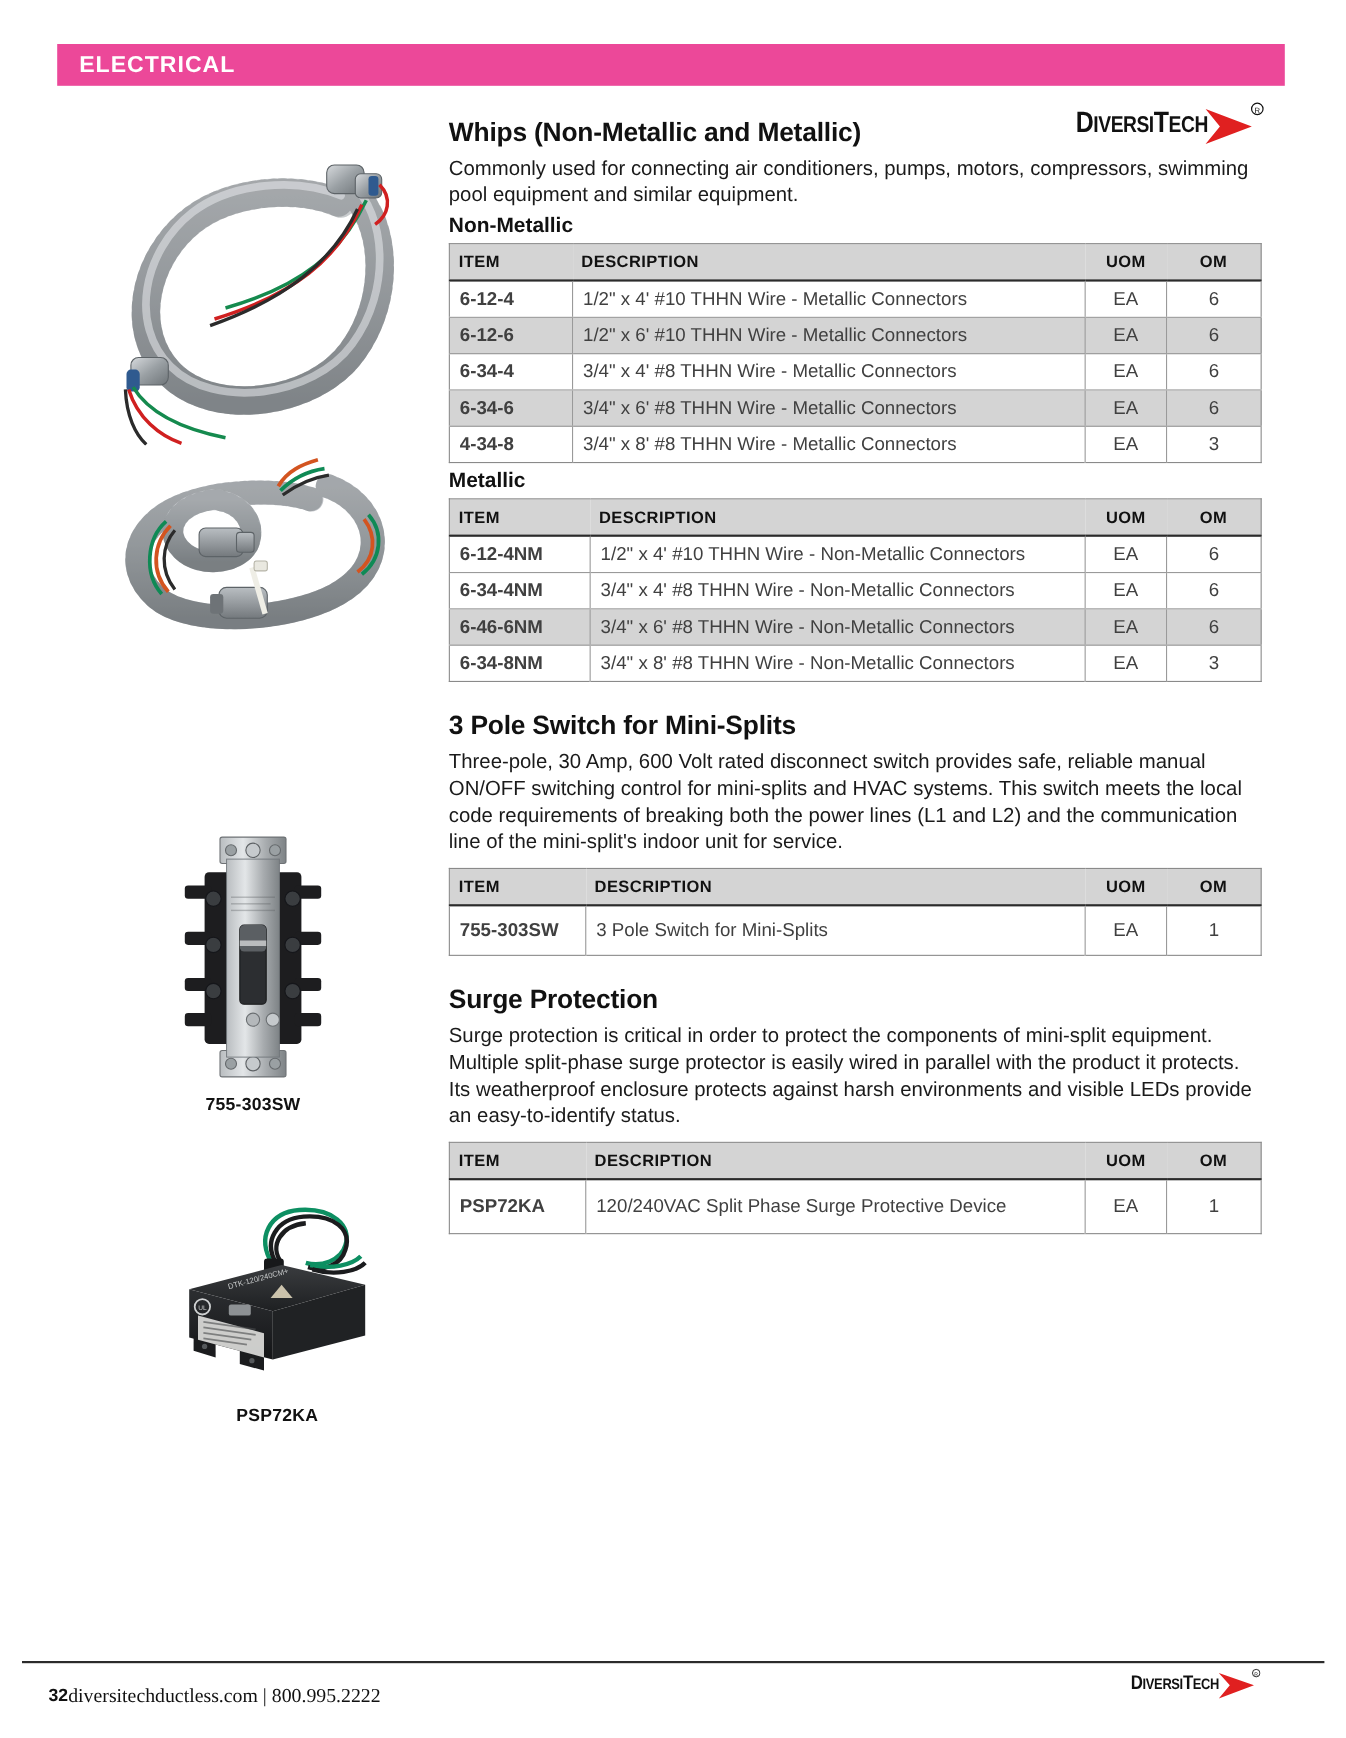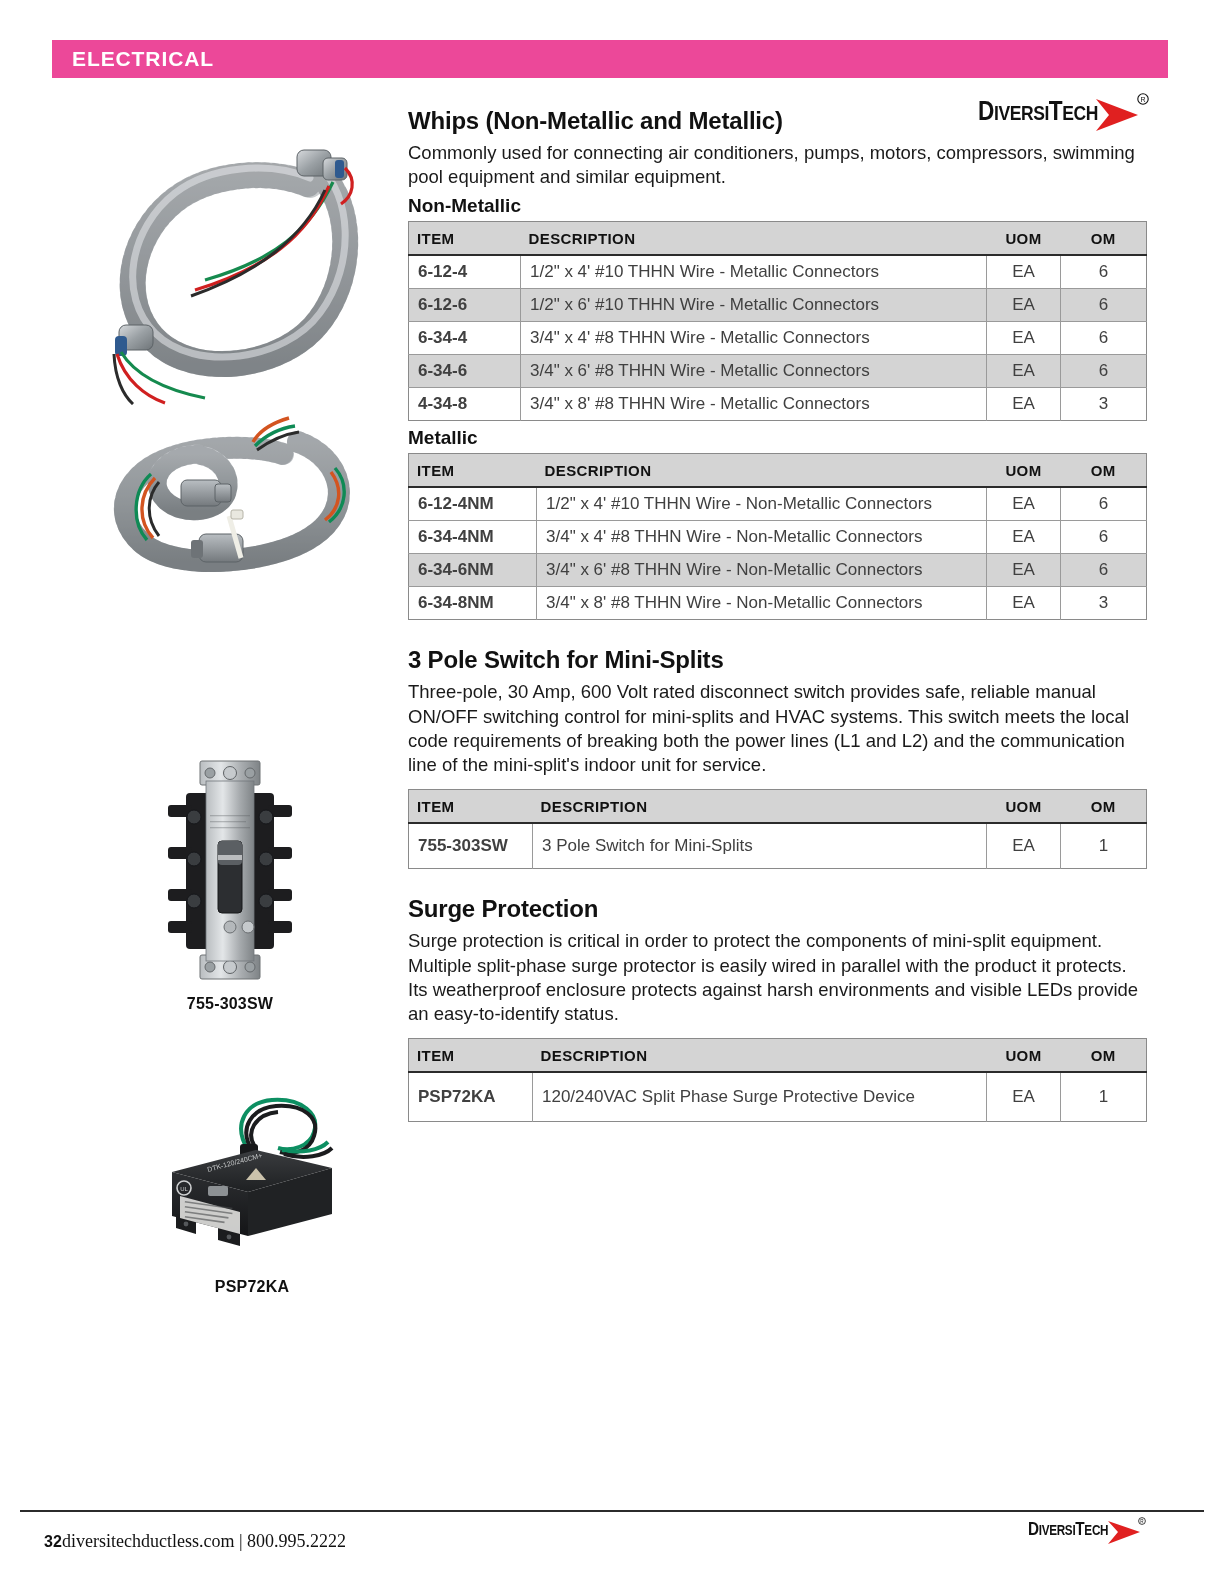--- a/index.html
+++ b/index.html
@@ -484,21 +484,21 @@
         <td class="uom">EA</td>
         <td class="om">6</td>
       </tr>
       <tr>
         <td class="item">6-34-4NM</td>
         <td class="desc">3/4" x 4' #8 THHN Wire - Non-Metallic Connectors</td>
         <td class="uom">EA</td>
         <td class="om">6</td>
       </tr>
       <tr class="alt">
-        <td class="item">6-34-6NM</td>
+        <td class="item">6-46-6NM</td>
         <td class="desc">3/4" x 6' #8 THHN Wire - Non-Metallic Connectors</td>
         <td class="uom">EA</td>
         <td class="om">6</td>
       </tr>
       <tr>
         <td class="item">6-34-8NM</td>
         <td class="desc">3/4" x 8' #8 THHN Wire - Non-Metallic Connectors</td>
         <td class="uom">EA</td>
         <td class="om">3</td>
       </tr>

